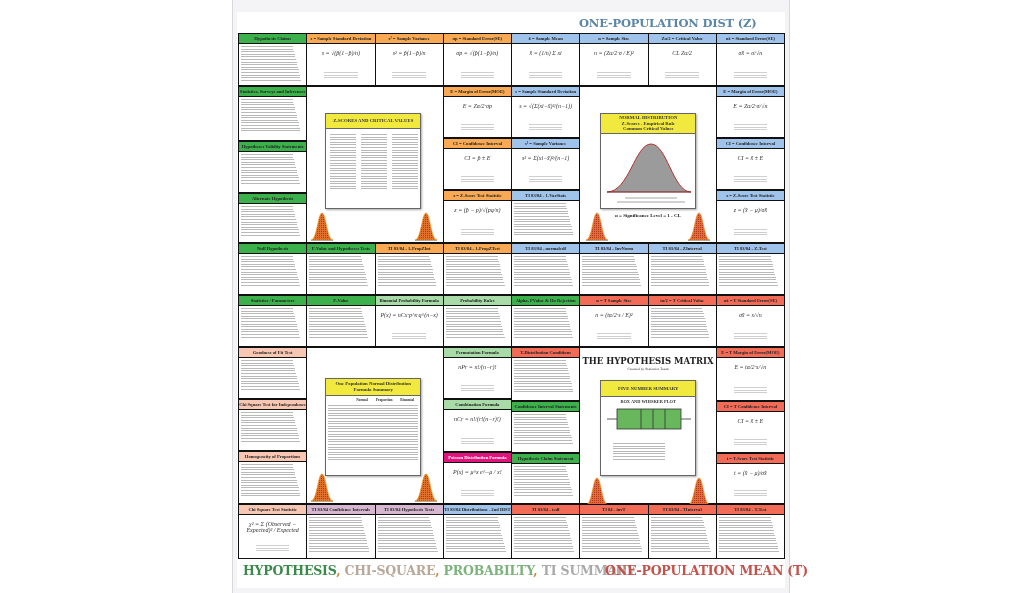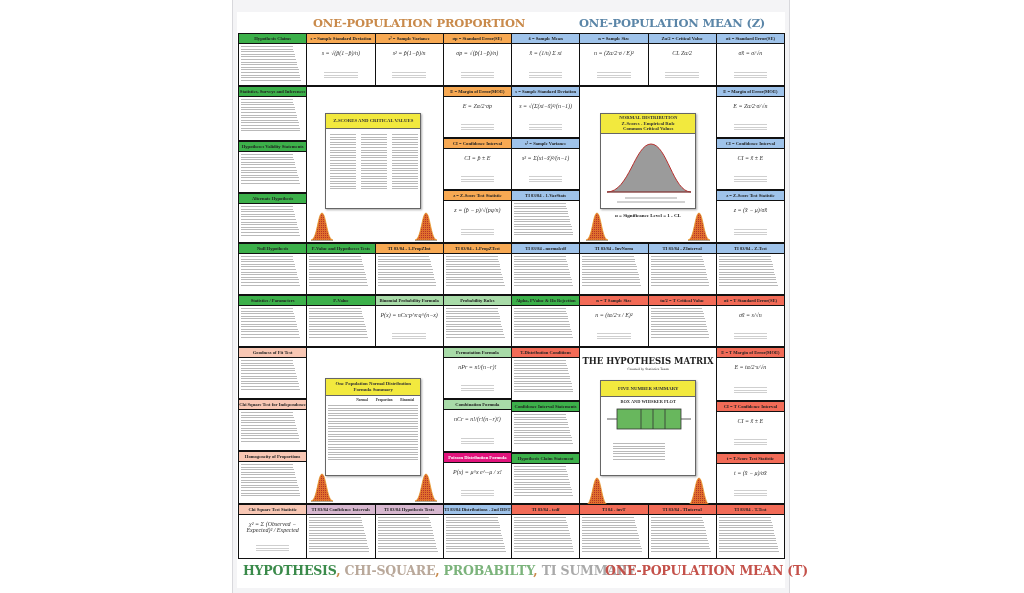--- a/index.html
+++ b/index.html
@@ -37,22 +37,21 @@
 </style>
 </head>
 <body>
 
 <div class="viewer-left"></div>
 <div class="viewer-right"></div>
 
 <div class="page">
   <div class="page-inner">
 
-    <div class="title t-prop">ONE-POPULATION PROPORTION</div>
-    <div class="title t-meanz">ONE-POPULATION MEAN (Z)</div>
+    <div class="title t-meanz">ONE-POPULATION DIST (Z)</div>
 
     <div class="grid" id="grid">
         <div class="cell" style="left: 0px; top: 0px; width: 69.25px; height: 53px;">
           <div class="hdr g">Hypothesis Claims</div>
           <div class="lines">
             <div class="ln" style="width: 82%;"></div>
             <div class="ln" style="width: 83%;"></div>
             <div class="ln" style="width: 84%;"></div>
             <div class="ln" style="width: 85%;"></div>
             <div class="ln" style="width: 86%;"></div>

